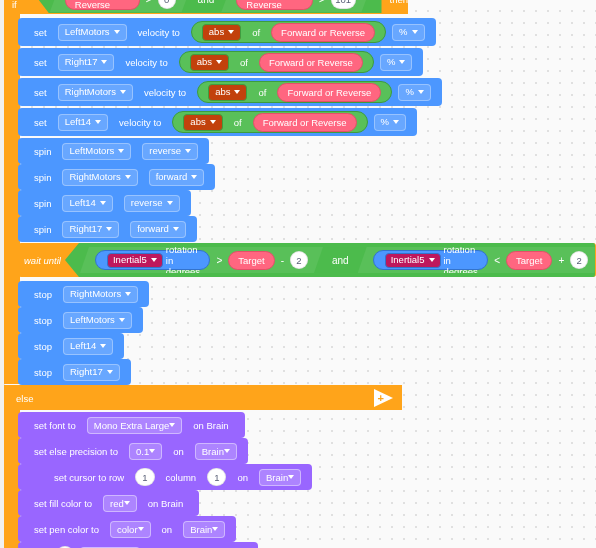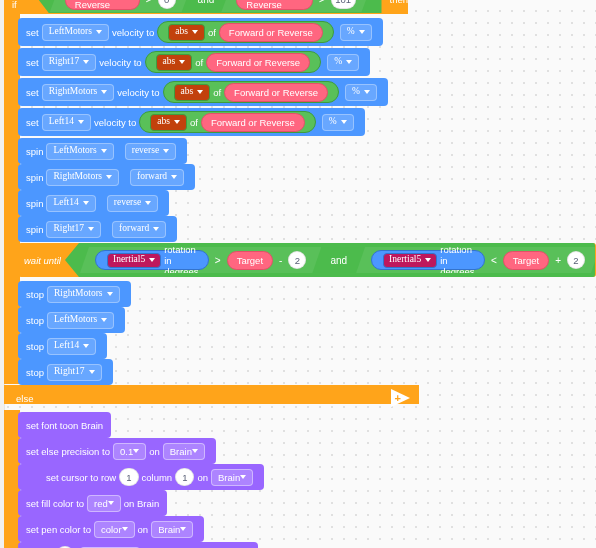--- a/index.html
+++ b/index.html
@@ -37,34 +37,34 @@
     border-radius:4px;
     color:#ffffff;
     font-size:9.5px;
     white-space:nowrap;
     padding:0 8px;
     box-sizing:border-box;
     height:26px;
   }
   .blk.motor{background:#4c97ff;}
   .blk.looks{background:#9966ff;}
-  .blk .lbl{margin:0 0;color:#fff;}
+  .blk .lbl{margin:0 8px;color:#fff;}
 
   
   .dd{
     display:inline-flex;align-items:center;
     background:rgba(255,255,255,0.16);
     border:1px solid rgba(255,255,255,0.32);
     border-radius:4px;
     padding:2px 6px;
     margin:0 3px;
     color:#fff;font-size:9.5px;line-height:1;
     height:17px;box-sizing:border-box;
   }
-  .dd .cap{margin-right:4px;font-family:Liberation Serif, serif;}
+  .dd .cap{margin-right:4px;}
   .arrow{
     width:0;height:0;
     border-left:3.5px solid transparent;
     border-right:3.5px solid transparent;
     border-top:4px solid #ffffff;
     display:inline-block;
   }
 
   
   .op-oval{
@@ -365,33 +365,37 @@
     </span>
   </div>
   <div class="blk motor" style="left:18px;top:359px;">
     <span class="lbl">stop</span>
     <span class="dd">
       <span class="cap">Right17</span>
       <span class="arrow"></span>
     </span>
   </div>
 
-  <div style="position:absolute;left:4px;top:385px;width:398px;height:19px;background:#ffa41a;padding-left:17px;">
+  <div style="position:absolute;left:4px;top:385px;width:398px;height:25px;background:#ffa41a;">
     <span style="position:absolute;left:12px;top:8px;color:#fff;font-size:9.5px;">else</span>
     <div class="expander" style="right:8px;top:4px;">
       <span class="tri">
           <span class="plus">+</span>
         </span>
     </div>
   </div>
 
   <div class="c-spine" style="top:410px;height:138px;"></div>
 
   <div class="blk looks" style="left:18px;top:412px;">
     <span class="lbl">set font to</span>
+    <span class="dd-light">
+      <span class="cap">Mono Extra Large</span>
+      <span class="arrow"></span>
+    </span>
     <span class="lbl">on Brain</span>
   </div>
 
   <div class="blk looks" style="left:18px;top:438px;">
     <span class="lbl">set else precision to</span>
     <span class="dd-light">
       <span class="cap">0.1</span>
       <span class="arrow"></span>
     </span>
     <span class="lbl">on</span>

